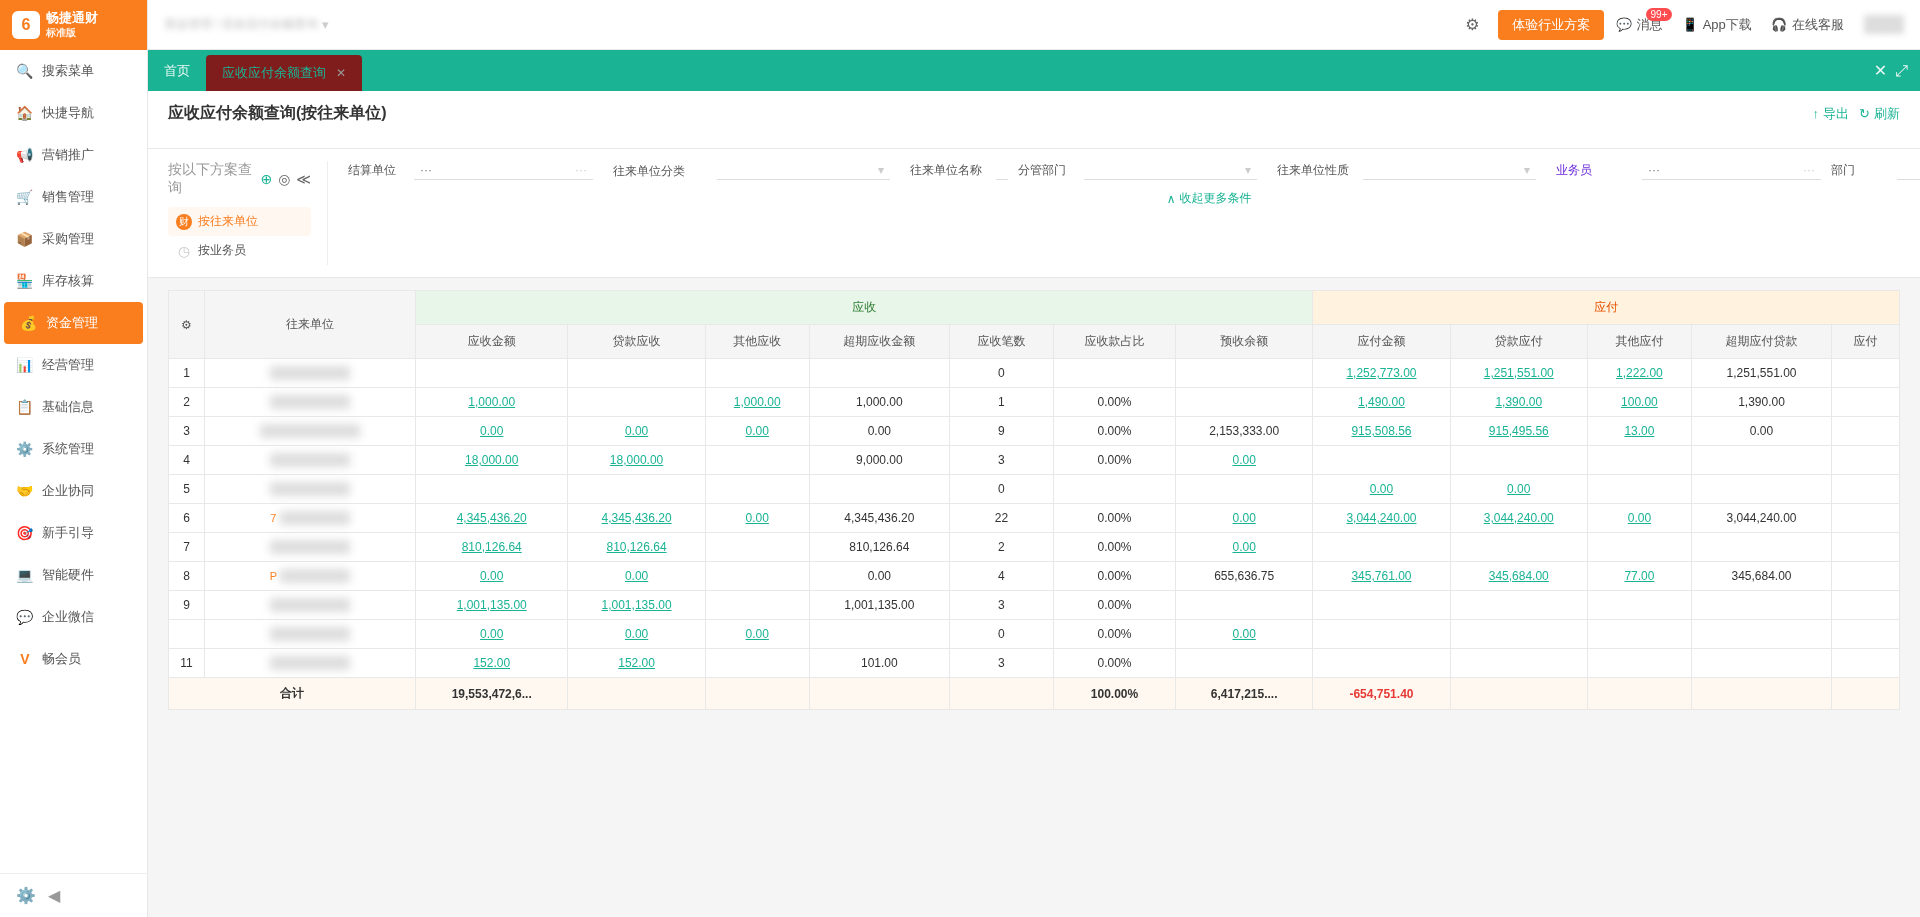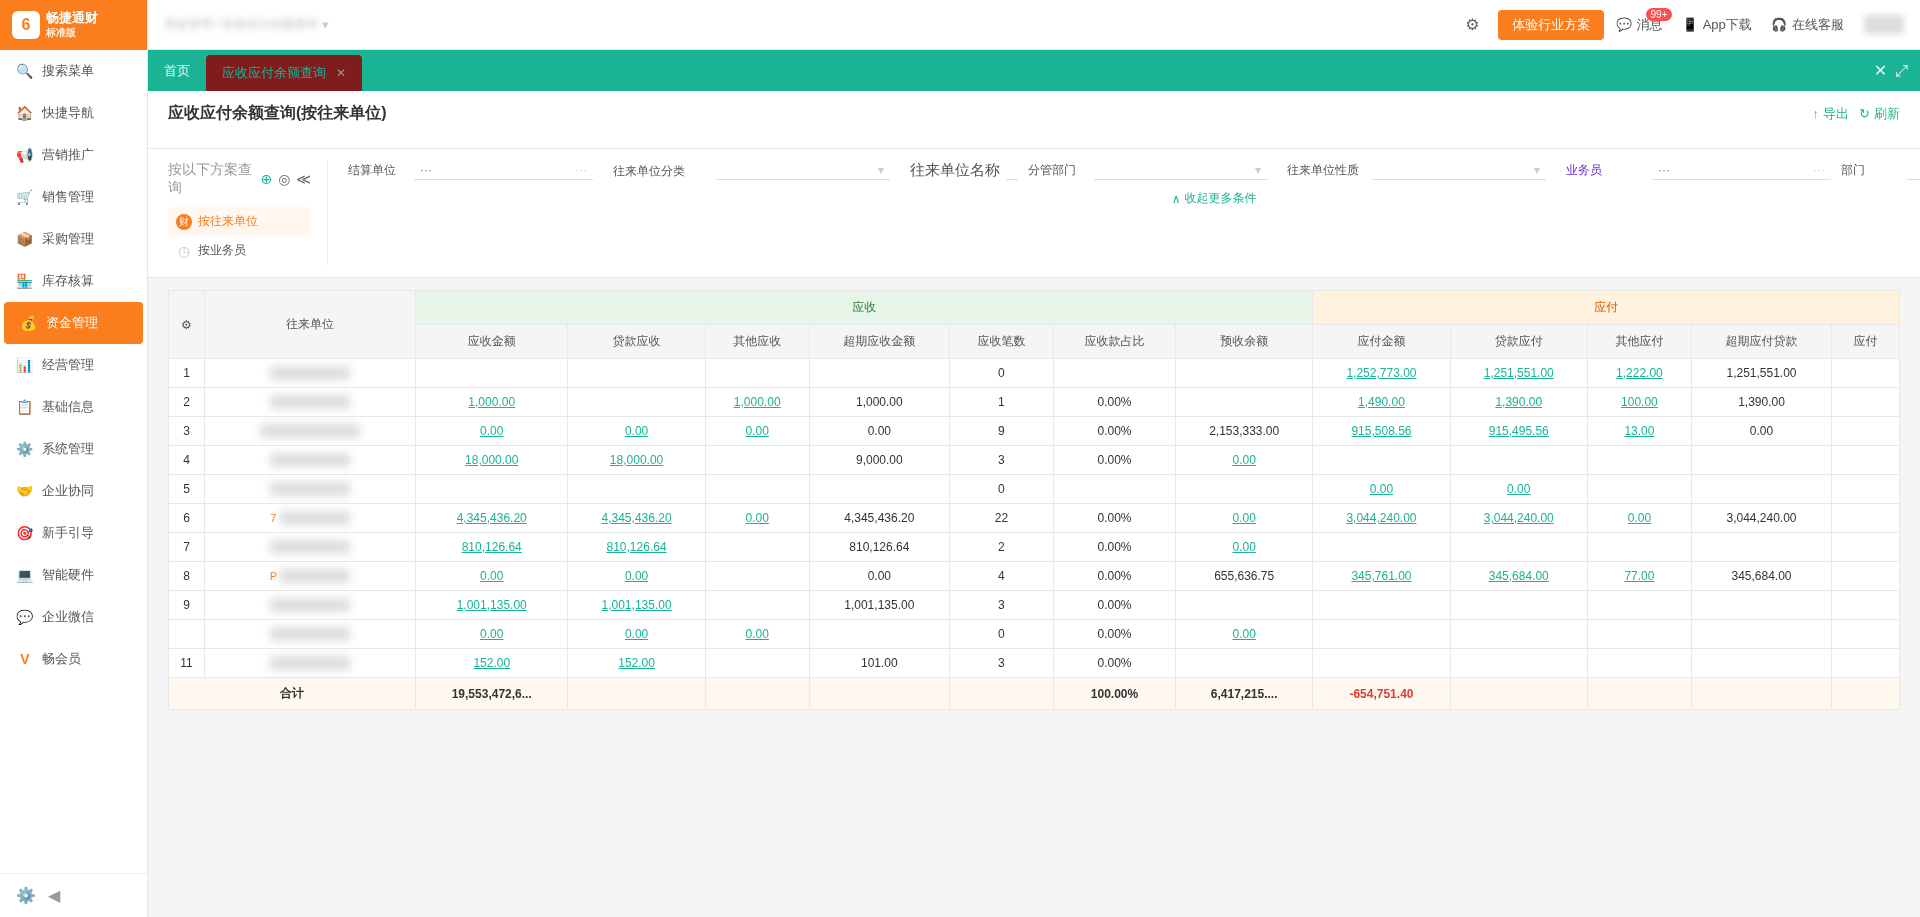--- a/index.html
+++ b/index.html
@@ -240,21 +240,21 @@
               </div>
             </div>
             <div style="display:flex; align-items:flex-end; gap:24px; flex:1;">
               <span style="color:#555;font-size:12px;white-space:nowrap;min-width:80px;">往来单位分类</span>
               <div style="flex:1;border-bottom:1px solid #ddd;display:flex;align-items:center;padding:2px 6px;">
                 <input type="text" style="flex: 1 1 0%; border: none; outline: none; font-size: 12px;" placeholder="">
                 <span style="color:#ccc;cursor:pointer;">▾</span>
               </div>
             </div>
             <div style="display:flex; align-items:center; gap:6px; flex:1;">
-              <span style="color:#555;font-size:15px;white-space:nowrap;min-width:80px;">往来单位名称</span>
+              <span style="color:#555;font-size:12px;white-space:nowrap;min-width:80px;">往来单位名称</span>
               <div style="flex:1;border-bottom:1px solid #ddd;padding:2px 6px;">
                 <input type="text" style="width: 100%; border: none; outline: none; font-size: 12px;" placeholder="">
               </div>
             </div>
           </div>
 
           <div style="display:flex; align-items:center; gap:20px;">
             <div style="display:flex; align-items:center; gap:6px; flex:1;">
               <span style="color:#555;font-size:12px;white-space:nowrap;min-width:60px;">分管部门</span>
               <div style="flex:1;border-bottom:1px solid #ddd;display:flex;align-items:center;padding:2px 6px;">

